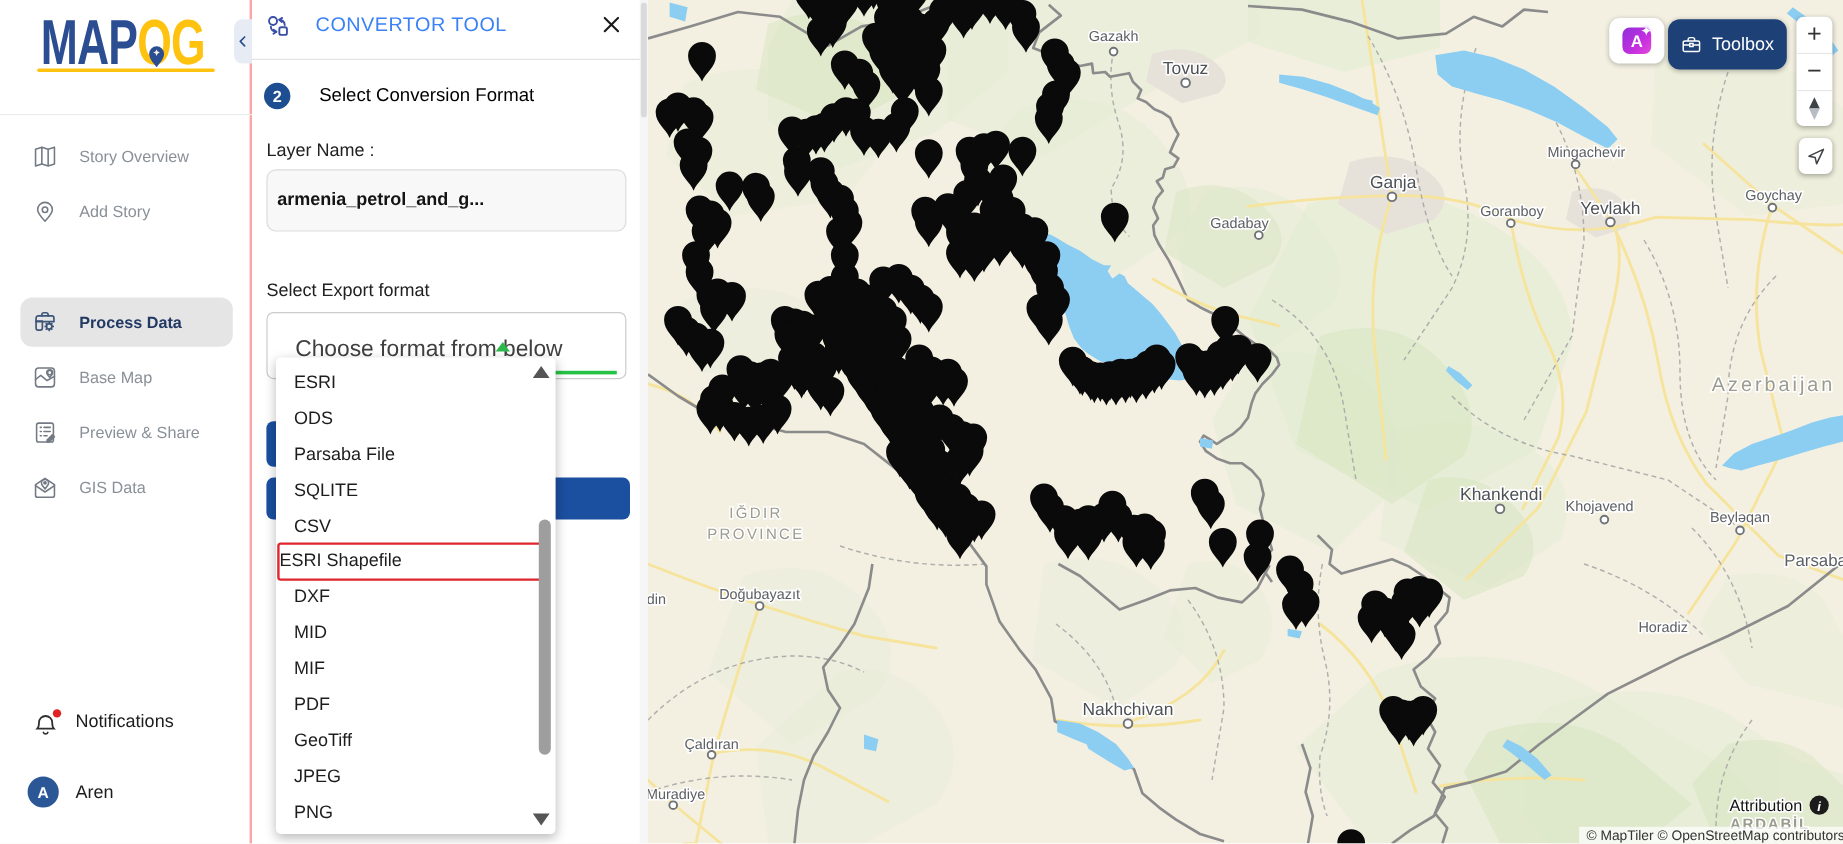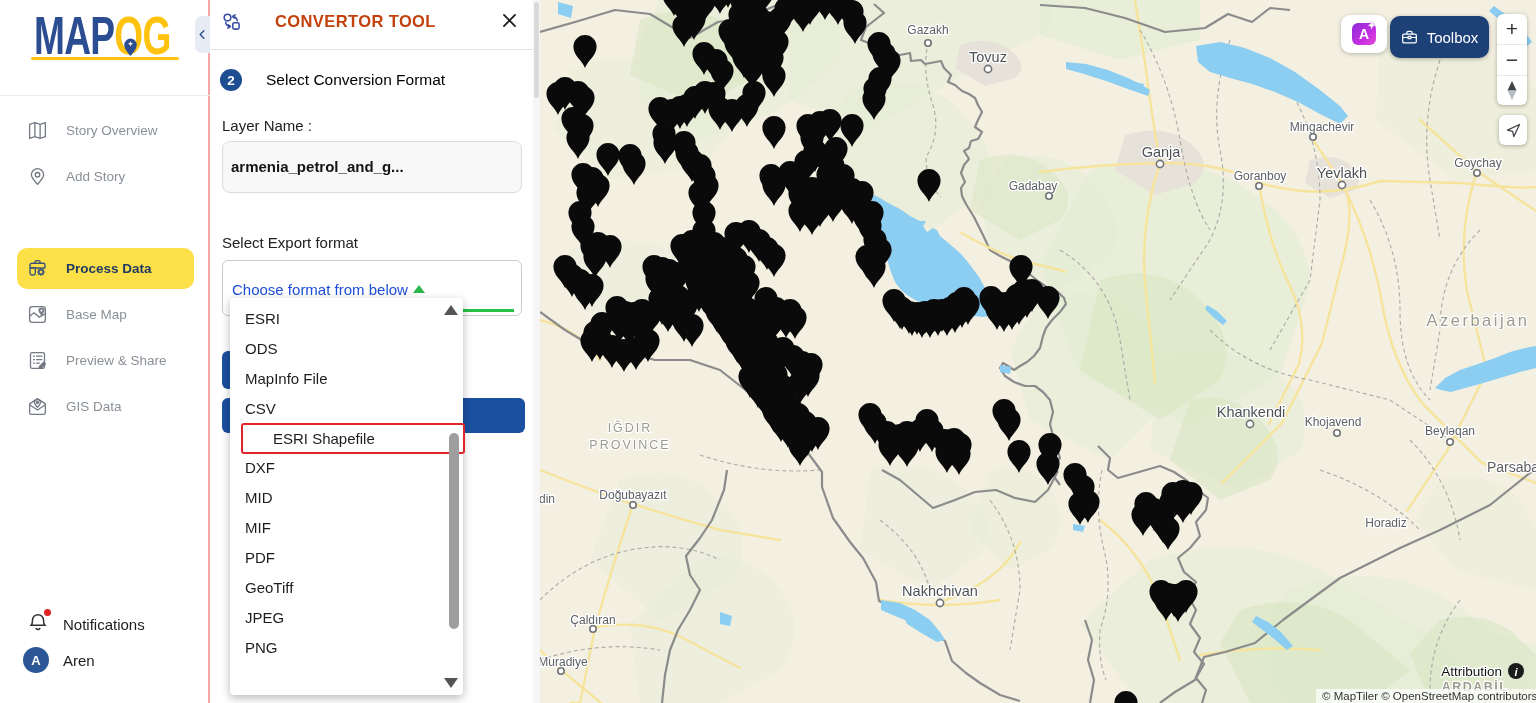--- a/index.html
+++ b/index.html
@@ -8,53 +8,53 @@
 #sb{position:absolute;left:0;top:0;width:210px;height:703px;background:#fff;border-right:2px solid #fca5a5;z-index:5}
 #logo{position:absolute;left:0;top:0;width:210px;height:95px}
 #logotxt{position:absolute;left:34px;top:9px;font-weight:bold;font-size:53px;line-height:53px;letter-spacing:-1px;white-space:nowrap;transform:scaleX(.70);transform-origin:0 0}
 .lb{color:#2b4d92}.ly{color:#ffc20e}
 #logopin{position:absolute;left:122px;top:35px}
 #logoline{position:absolute;left:31px;top:57px;width:148px;height:3px;background:#ffc20e;border-radius:2px}
 #sbsep{position:absolute;left:0;top:95px;width:210px;height:1px;background:#ececec}
 .mi{position:absolute;left:0;width:199px;height:41px;display:flex;align-items:center}
 .mi .mic{margin-left:27px;display:flex;width:21px;height:21px}
 .mlt{margin-left:18px;font-size:13.5px;color:#8a9098}
-.mi.active{background:#fde047;border-radius:10px;left:17px;width:177px;padding-left:0}
+.mi.active{background:#e5e5e5;border-radius:10px;left:17px;width:177px;padding-left:0}
 .mi.active .mic{margin-left:10px}
 .mi.active .mlt{color:#223a63;font-weight:bold}
 .mi:nth-of-type(1){top:110px}
-#notif{position:absolute;left:0;top:593px;width:210px;height:40px;display:flex;align-items:flex-end}
+#notif{position:absolute;left:0;top:593px;width:210px;height:40px;display:flex;align-items:flex-start}
 #notif .mic{margin-left:27px;position:relative;width:22px;height:22px}
 #reddot{position:absolute;right:-2px;top:-2px;width:7px;height:7px;border-radius:50%;background:#e02424}
 .mlt2{margin-left:14px;font-size:15px;color:#1d1d1d}
 #user{position:absolute;left:0;top:644px;width:210px;height:32px;display:flex;align-items:center}
 #avatar{margin-left:23px;width:26px;height:26px;border-radius:50%;background:#2b5797;color:#fff;font-size:13px;font-weight:bold;display:flex;align-items:center;justify-content:center}
 #collapse{position:absolute;left:195px;top:16px;width:15px;height:37px;background:#e7ebf3;border-radius:7px 0 0 7px;color:#2b4d92;font-size:20px;display:flex;align-items:center;justify-content:center;z-index:6}
 
 #panel{position:absolute;left:210px;top:0;width:330px;height:703px;background:#fff;z-index:4}
 #phead{position:absolute;left:0;top:0;width:330px;height:50px;border-bottom:1px solid #e2e2e2}
 #phead svg:first-child{position:absolute;left:12px;top:12px}
-#ptitle{position:absolute;left:65px;top:12px;font-size:16.5px;font-weight:bold;color:#c2410c;letter-spacing:.4px}
+#ptitle{position:absolute;left:53px;top:12px;font-size:16.5px;font-weight:normal;color:#3b82f6;letter-spacing:.4px}
 #pclose{position:absolute;left:290px;top:11px}
 #step{position:absolute;left:10px;top:69px}
 #stepn{position:absolute;left:0;top:0;width:22px;height:22px;border-radius:50%;background:#1d4e91;color:#fff;font-size:13.5px;font-weight:bold;display:flex;align-items:center;justify-content:center}
 #steptxt{position:absolute;left:46px;top:2px;font-size:15.5px;color:#000000;white-space:nowrap}
 #lname{position:absolute;left:12px;top:117px;font-size:15px;color:#212121}
 #lbox{position:absolute;left:12px;top:141px;width:300px;height:52px;background:#f8f8f8;border:1px solid #dcdcdc;border-radius:8px;font-size:15px;font-weight:bold;color:#141414;line-height:50px;padding-left:8px}
 #sef{position:absolute;left:12px;top:234px;font-size:15px;color:#212121}
 #selbox{position:absolute;left:12px;top:260px;width:300px;height:56px;border:1px solid #cccccc;border-radius:6px;background:#fff}
-#selbox>span:first-child{position:absolute;left:9px;top:20px;font-size:15px;color:#1d4ed8}
+#selbox>span:first-child{position:absolute;left:23px;top:20px;font-size:19px;color:#404040}
 #gtri{position:absolute;left:190px;top:24px;width:0;height:0;border-left:6px solid transparent;border-right:6px solid transparent;border-bottom:8px solid #2db84c}
 #gline{position:absolute;left:218px;top:48px;width:73px;height:2.5px;background:#26c245}
 #btn1{position:absolute;left:12px;top:351px;width:235px;height:38px;background:#1b4fa0;border-radius:6px}
 #btn2{position:absolute;left:12px;top:398px;width:303px;height:35px;background:#1b4fa0;border-radius:6px}
 #ddwrap{position:absolute;left:20px;top:298px;width:233px;height:397px;background:#fff;border-radius:4px;box-shadow:0 3px 10px rgba(0,0,0,.28)}
 .opt{position:relative;height:29.9px;line-height:29.9px;padding-left:15px;font-size:15px;color:#1d1d1d}
 .opt:first-child{margin-top:6px}
-#esri{outline:2.5px solid #e0262d;outline-offset:-1px;width:222px;margin-left:12px;padding-left:31px;border-radius:2px}
+#esri{outline:2.5px solid #e0262d;outline-offset:-1px;width:222px;margin-left:2px;padding-left:1px;border-radius:2px}
 #sarr-u{position:absolute;right:5px;top:7px;width:0;height:0;border-left:7.5px solid transparent;border-right:7.5px solid transparent;border-bottom:10px solid #555}
 #sarr-d{position:absolute;right:5px;bottom:7px;width:0;height:0;border-left:7.5px solid transparent;border-right:7.5px solid transparent;border-top:10px solid #555}
 #sthumb{position:absolute;right:4px;top:135px;width:10px;height:196px;border-radius:5px;background:#9e9e9e}
 #pscroll{position:absolute;left:323px;top:0;width:7px;height:703px;background:#f6f6f6}
 #pscroll::after{content:"";position:absolute;left:1px;top:2px;width:5px;height:96px;border-radius:3px;background:#dadada}
 
 #aibtn{position:absolute;left:1341px;top:15px;width:46px;height:38px;background:#fff;border-radius:9px;box-shadow:0 1px 4px rgba(0,0,0,.25);z-index:3;display:flex;align-items:center;justify-content:center}
 #aiin{width:24px;height:22px;border-radius:6px;background:linear-gradient(135deg,#8d2fd8,#c42fe0 60%,#e649d8);color:#fff;font-weight:bold;font-size:14px;display:flex;align-items:center;justify-content:center;position:relative}
 #aiin::after{content:"✦";position:absolute;right:0px;top:-3px;font-size:10px;color:#fff;text-shadow:0 0 2px #b23ae0}
 #tbbtn{position:absolute;left:1390px;top:16px;width:99px;height:42px;background:#1d4077;border-radius:10px;box-shadow:0 1px 4px rgba(0,0,0,.3);z-index:3;color:#fff;display:flex;align-items:center;justify-content:center;gap:9px;font-size:15px}
@@ -724,21 +724,22 @@
  <div id="selbox">
         <span>Choose format from below</span>
         <span id="gtri"></span>
         <span id="gline"></span>
       </div>
  <div id="btn1"></div>
  <div id="btn2"></div>
  <div id="ddwrap">
   <div class="opt">ESRI</div>
 <div class="opt">ODS</div>
-<div class="opt">MapInfo File</div>
+<div class="opt">Parsaba File</div>
+<div class="opt">SQLITE</div>
 <div class="opt">CSV</div>
 <div class="opt" id="esri">ESRI Shapefile</div>
 <div class="opt">DXF</div>
 <div class="opt">MID</div>
 <div class="opt">MIF</div>
 <div class="opt">PDF</div>
 <div class="opt">GeoTiff</div>
 <div class="opt">JPEG</div>
 <div class="opt">PNG</div>
 

